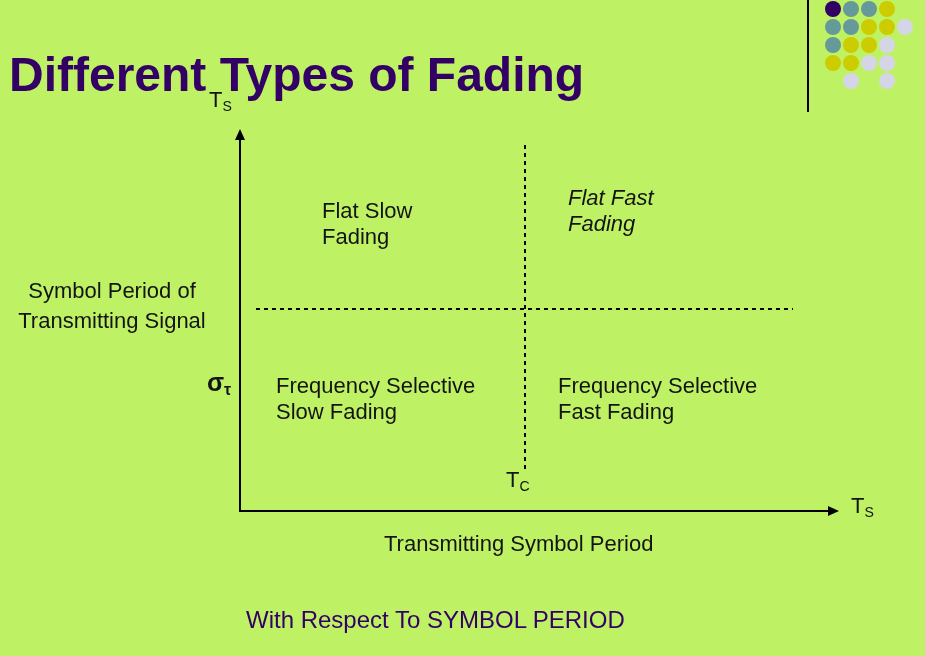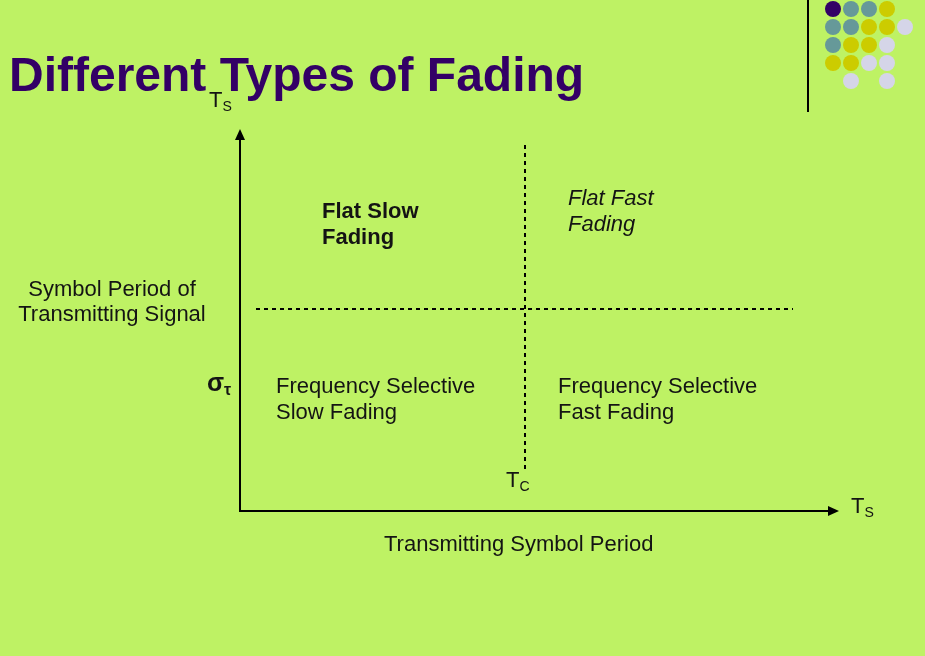--- a/index.html
+++ b/index.html
@@ -86,30 +86,30 @@
   .symlabel sub, .sigma sub {
     font-size: 64%;
     vertical-align: -0.28em;
     line-height: 0;
   }
   #label-ts-top   { left: 209px; top: 85px;  }
   #label-ts-right { left: 851px; top: 491px; }
   #label-tc       { left: 506px; top: 465px; }
   #label-sigma    { left: 207px; top: 367px; font-size: 25px; line-height: 30px; font-weight: bold; }
 
-  #quad-flat-slow { left: 322px; top: 198px; font-weight: bold; }
+  #quad-flat-slow { left: 322px; top: 198px; }
   #quad-flat-fast { left: 568px; top: 185px; font-style: italic; }
   #quad-fs-slow   { left: 276px; top: 373px; }
   #quad-fs-fast   { left: 558px; top: 373px; }
 
   #left-caption {
     left: 2px; top: 276px;
     width: 220px;
     text-align: center;
-    line-height: 25px;
+    line-height: 30px;
   }
   #bottom-caption { left: 384px; top: 531px; }
 
   #footer {
     left: 246px; top: 606px;
     font-size: 24px;
     line-height: 28px;
     color: #330066;
     white-space: nowrap;
   }
@@ -169,14 +169,15 @@
 Slow Fading</div>
     <div id="quad-fs-fast" class="abs dlabel">Frequency Selective
 Fast Fading</div>
 
     <div id="left-caption" class="abs dlabel">Symbol Period of
 Transmitting Signal</div>
     <div id="bottom-caption" class="abs dlabel">Transmitting Symbol Period</div>
 
   </div>
 
+  <div id="footer" class="abs">With Respect To SYMBOL PERIOD</div>
 
 </div>
 
 </body></html>

